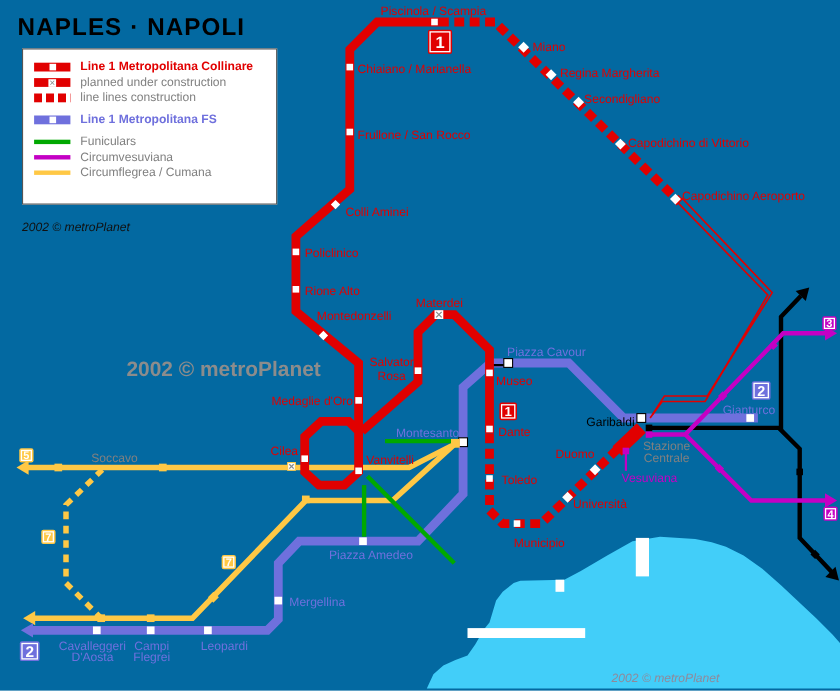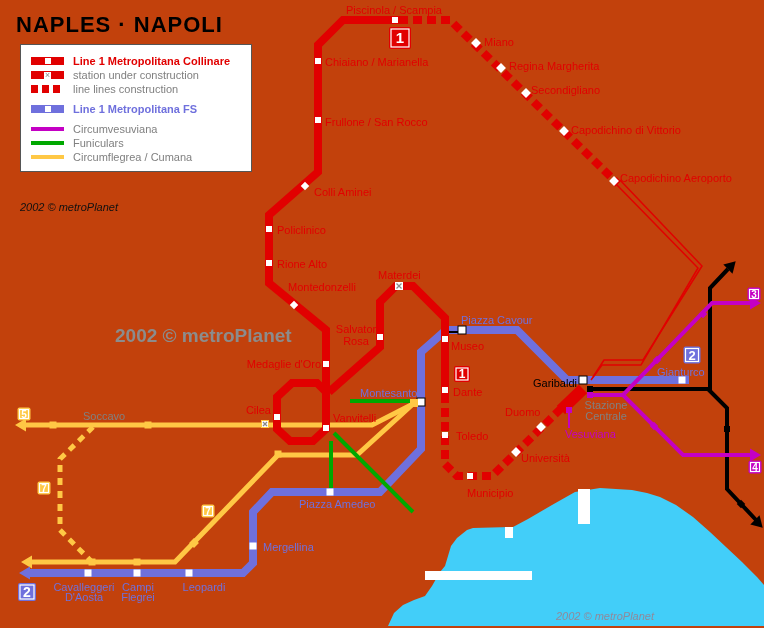--- a/index.html
+++ b/index.html
@@ -1,23 +1,23 @@
 <!DOCTYPE html>
 <html><head>
 <meta charset="utf-8">
 <style>
   html,body{margin:0;padding:0;background:#fff;}
-  .stage{position:relative;width:764px;height:628px;background:#c2410c;overflow:hidden;
+  .stage{position:relative;width:764px;height:628px;background:#0369a1;overflow:hidden;
          font-family:"Liberation Sans",sans-serif;}
   #map{position:absolute;left:0;top:0;}
   svg text{font-family:"Liberation Sans",sans-serif;}
   .title{position:absolute;left:16px;top:12px;font-size:22px;font-weight:bold;color:#000;
          letter-spacing:1px;}
   .legend{position:absolute;left:20px;top:44px;width:232px;border:1px solid #555;background:#fff;
-          padding:9px 0 7px 10px;box-sizing:border-box;}
+          padding:9px 0 21px 10px;box-sizing:border-box;}
   .lrow{display:flex;align-items:center;height:14px;}
   .gap{height:6px;}
   .sw{width:33px;margin-right:9px;flex:none;display:flex;align-items:center;justify-content:center;}
   .sw-line1,.sw-ucsta{height:8px;background:#e10000;}
   .sw-line2{height:8px;background:#6f70dd;}
   .sw-ucline{height:8px;background:repeating-linear-gradient(90deg,#e10000 0 7px,#fff 7px 11px);}
   .sw-planned{height:6px;border-top:2px solid #e10000;border-bottom:2px solid #e10000;
               box-sizing:border-box;background:#fff;}
   .sw-fs{height:4px;background:#000;}
   .sw-fun{height:4px;background:#00a800;}
@@ -198,43 +198,43 @@
     <div class="lrow">
       <span class="sw sw-line1">
           <i class="wsq"></i>
         </span>
       <span class="ltxt t-red">Line 1 Metropolitana Collinare</span>
     </div>
     <div class="lrow">
       <span class="sw sw-ucsta">
           <i class="xsq"></i>
         </span>
-      <span class="ltxt">station under construction</span>
+      <span class="ltxt">planned under construction</span>
     </div>
     <div class="lrow">
       <span class="sw sw-ucline"></span>
       <span class="ltxt">line lines construction</span>
     </div>
     <div class="gap"></div>
     <div class="lrow">
       <span class="sw sw-line2">
           <i class="wsq"></i>
         </span>
       <span class="ltxt t-blue">Line 1 Metropolitana FS</span>
     </div>
     <div class="gap"></div>
     <div class="lrow">
+      <span class="sw sw-fun"></span>
+      <span class="ltxt">Funiculars</span>
+    </div>
+    <div class="lrow">
       <span class="sw sw-ves"></span>
       <span class="ltxt">Circumvesuviana</span>
     </div>
     <div class="lrow">
-      <span class="sw sw-fun"></span>
-      <span class="ltxt">Funiculars</span>
-    </div>
-    <div class="lrow">
       <span class="sw sw-cum"></span>
       <span class="ltxt">Circumflegrea / Cumana</span>
     </div>
   </div>
 
   <div class="credit">2002 © metroPlanet</div>
 
 </div>
 
 </body></html>

